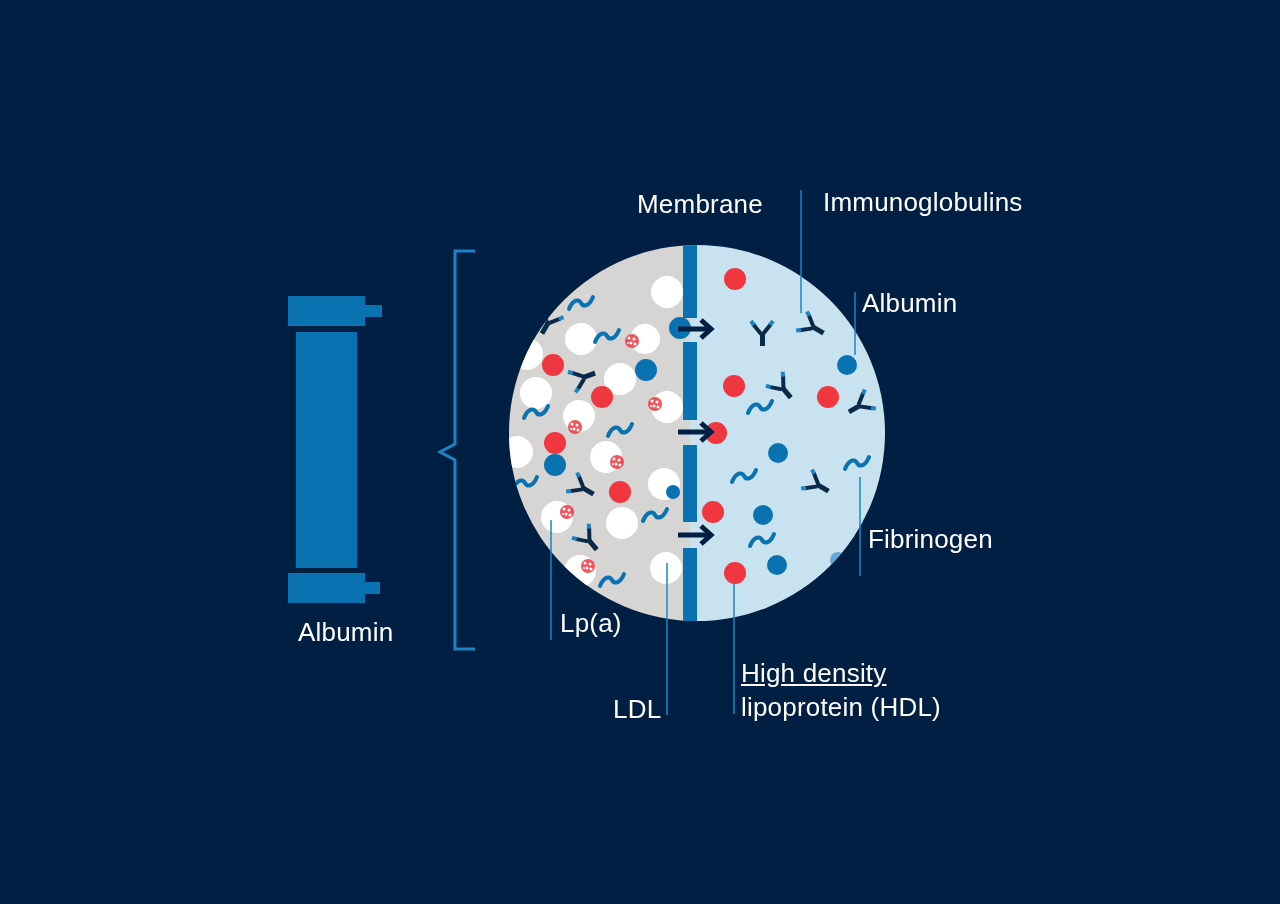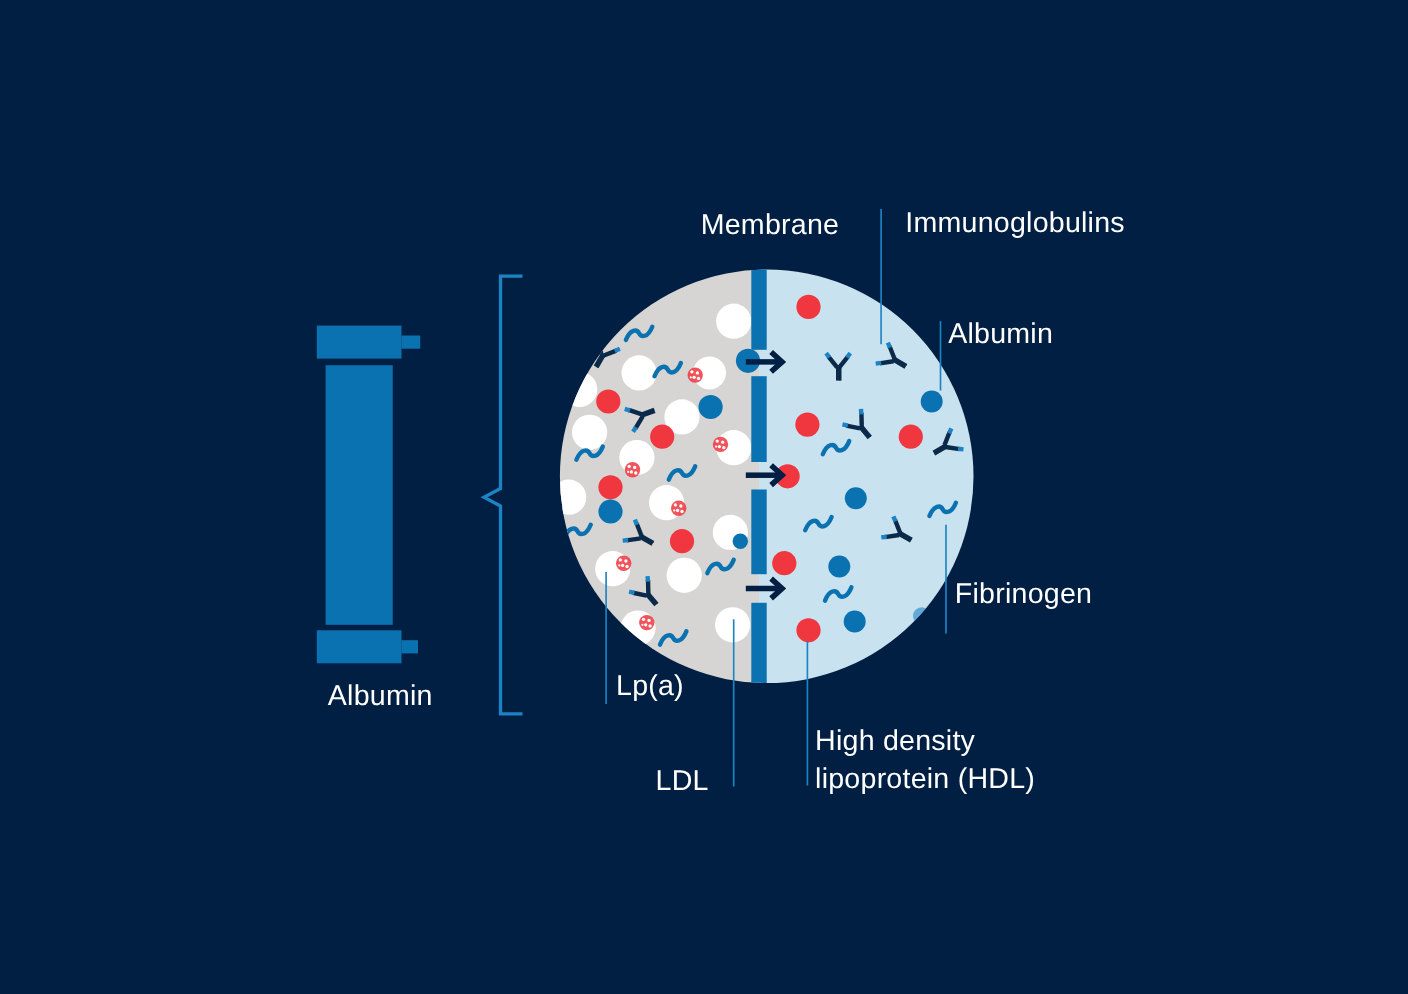--- a/index.html
+++ b/index.html
@@ -139,15 +139,15 @@
     <line x1="734" y1="583" x2="734" y2="714"></line>
   </g>
 </svg>
 
 <div class="label" style="left:298px; top:617px;">Albumin</div>
 <div class="label" style="left:637px; top:189px;">Membrane</div>
 <div class="label" style="left:807px; top:187px;margin-left:16px;">Immunoglobulins</div>
 <div class="label" style="left:862px; top:288px;">Albumin</div>
 <div class="label" style="left:868px; top:524px;">Fibrinogen</div>
 <div class="label" style="left:560px; top:608px;">Lp(a)</div>
-<div class="label" style="left:596px; top:694px;">LDL</div>
-<div class="label" style="left:741px; top:658px;">High density</div>
+<div class="label" style="left:613px; top:694px;">LDL</div>
+<div class="label" style="left:741px; top:658px;text-decoration:underline;">High density</div>
 <div class="label" style="left:741px; top:692px;text-align:center;">lipoprotein (HDL)</div>
 
 </body></html>

